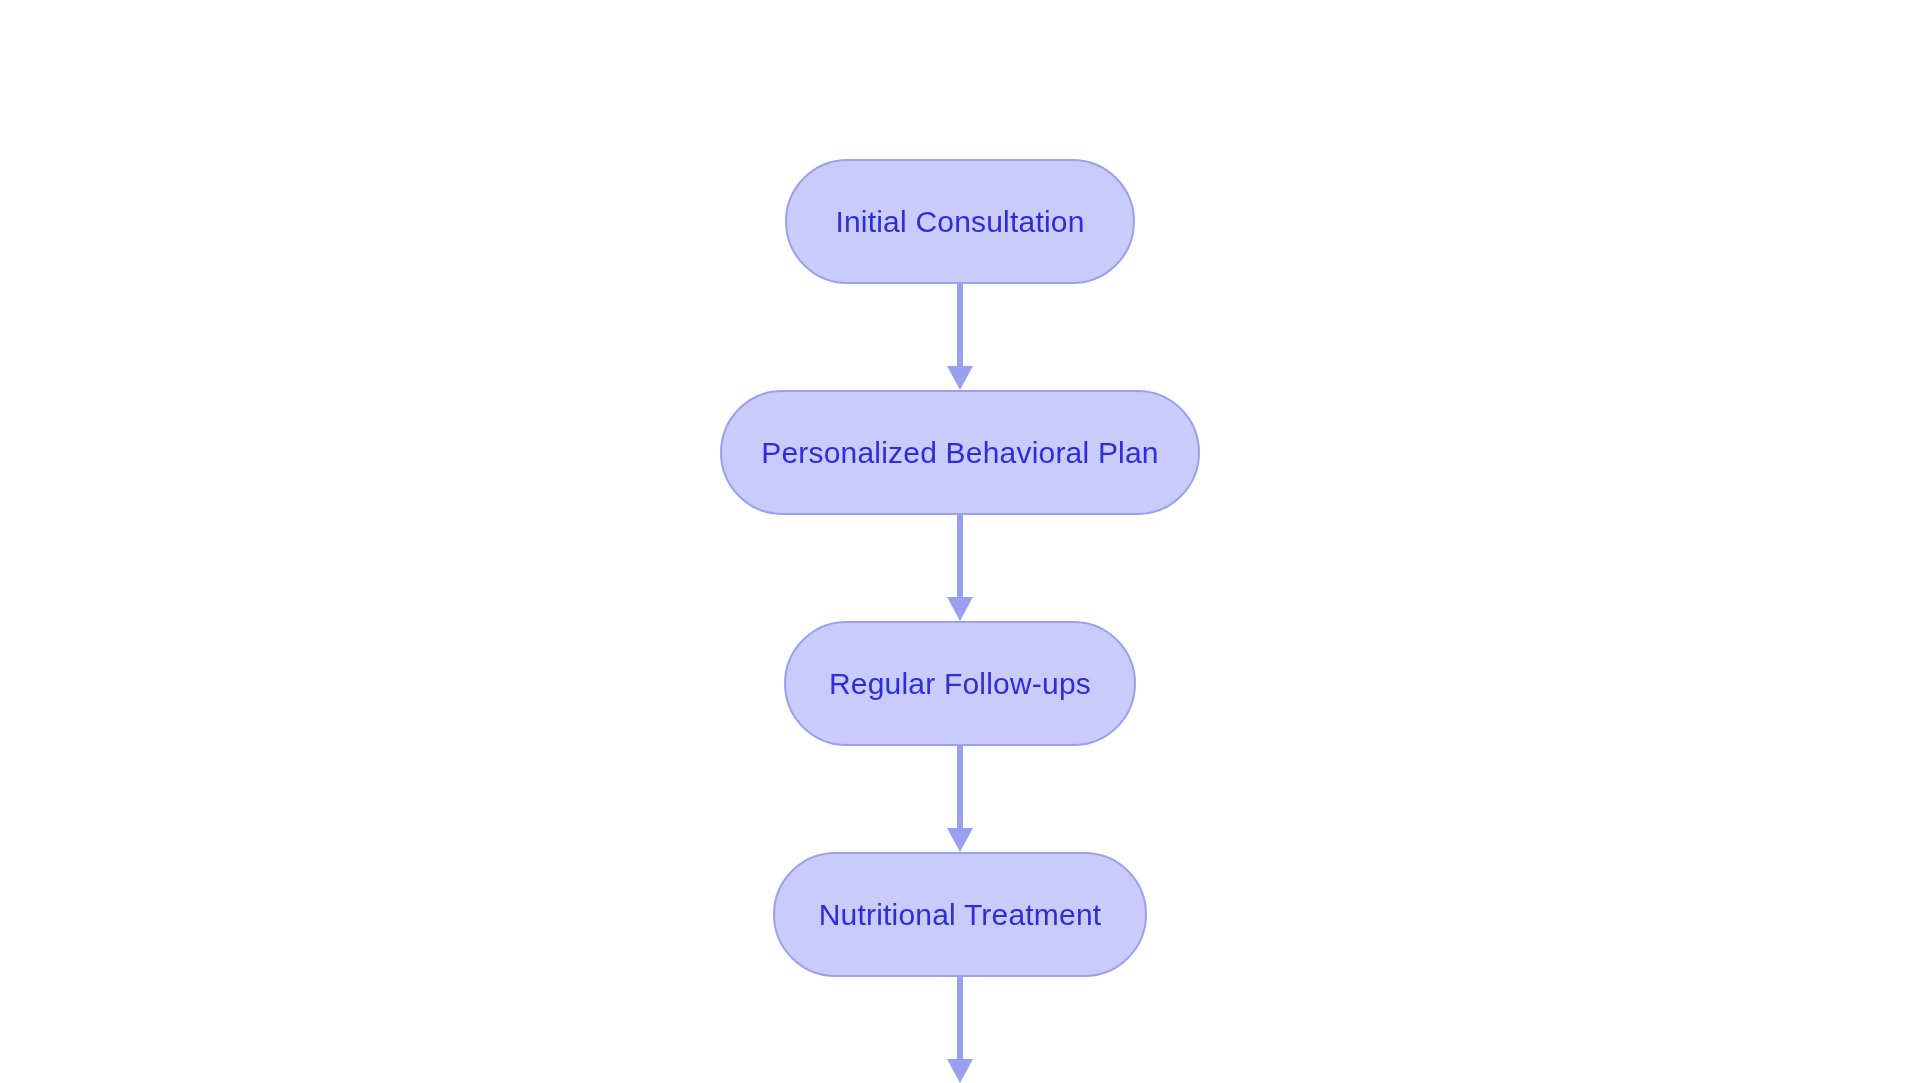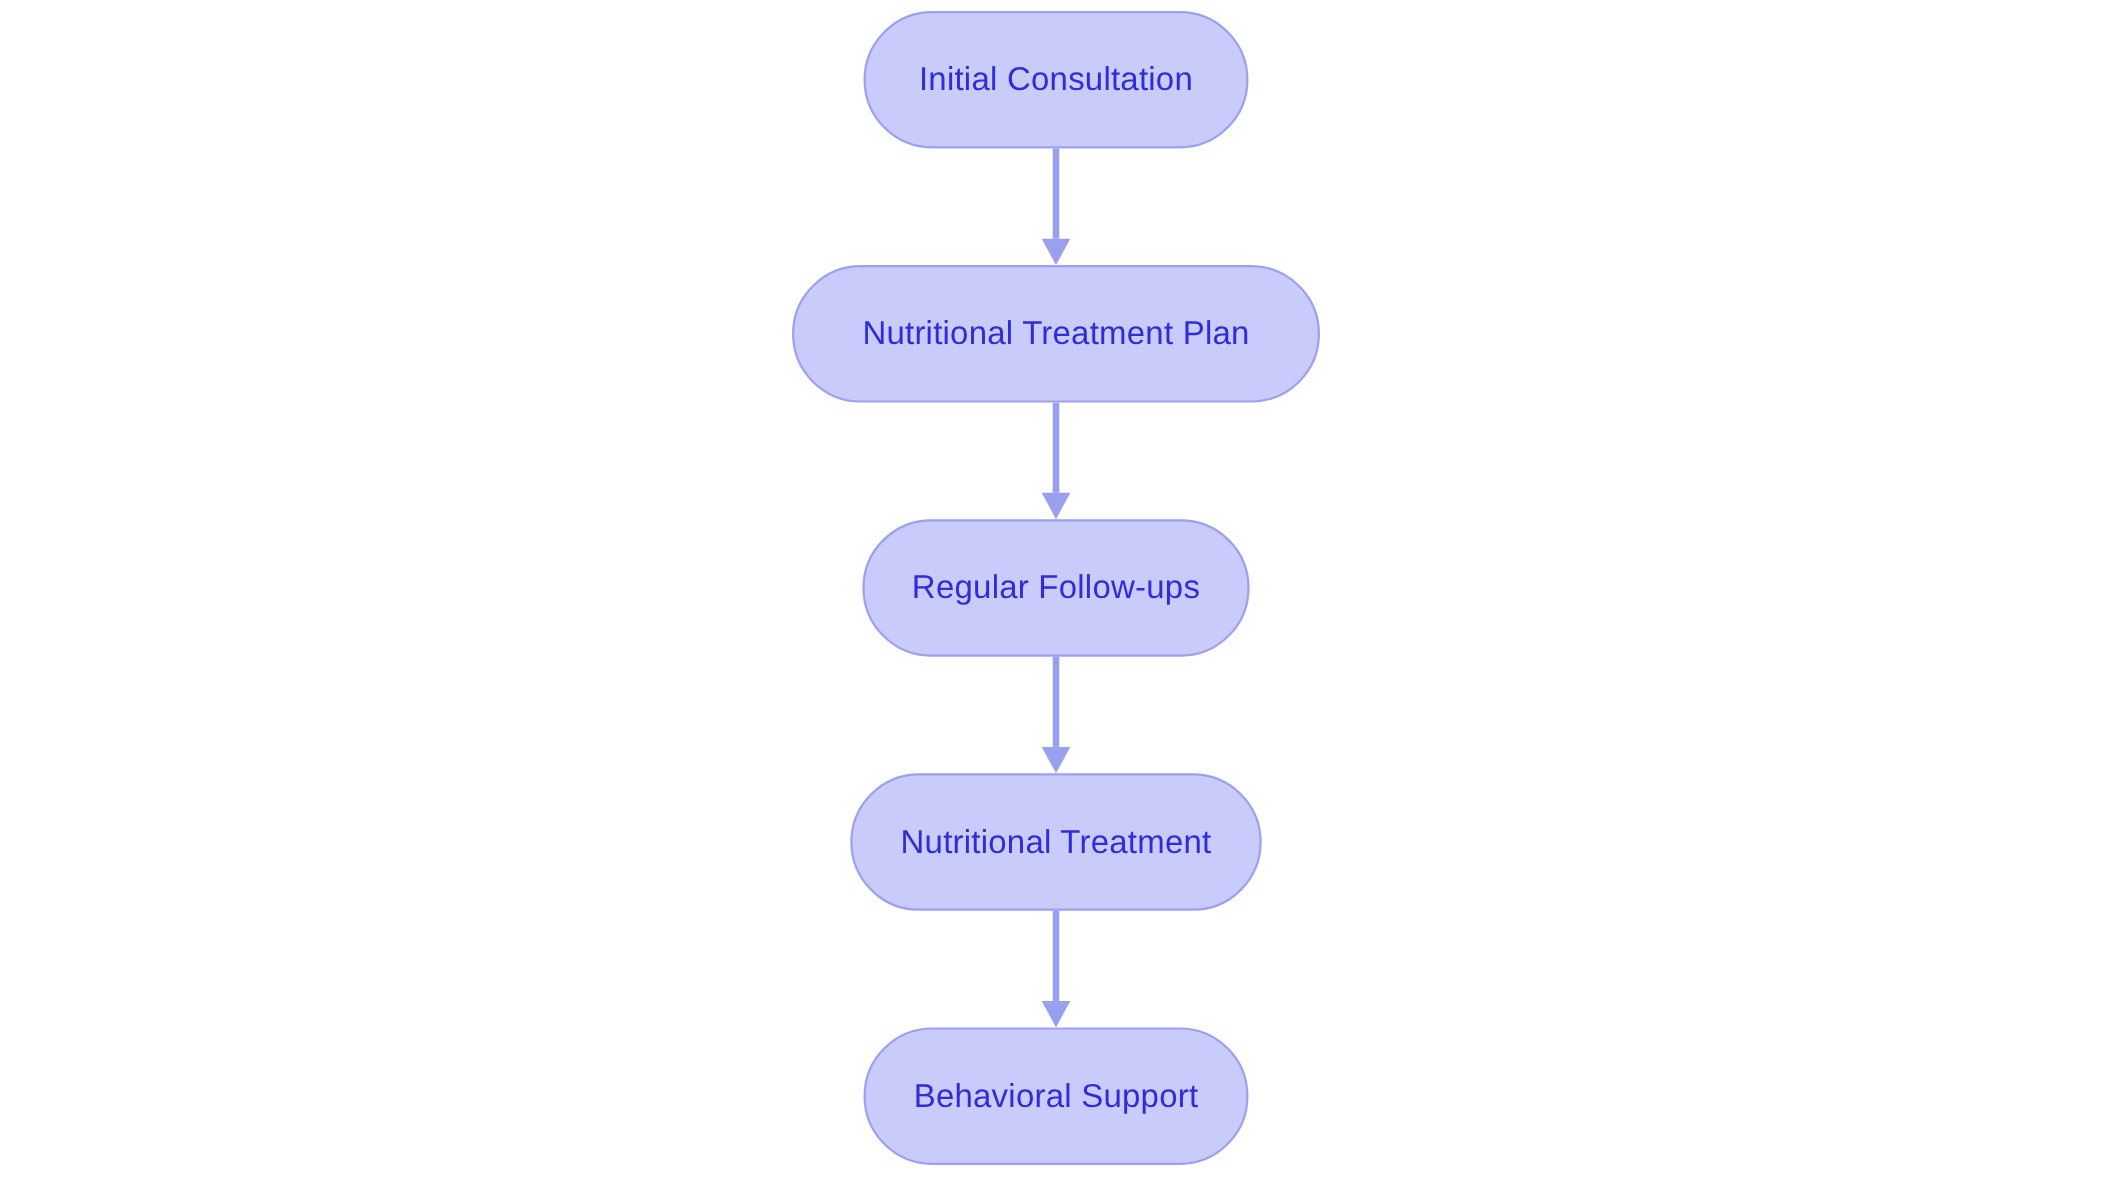--- a/index.html
+++ b/index.html
@@ -25,21 +25,21 @@
   
   .flow-stack {
     position: absolute;
     left: 0;
     top: 0;
     width: 1920px;
     height: 1083px;
     display: flex;
     flex-direction: column;
     align-items: center;
-    justify-content: flex-start;
+    justify-content: flex-end;
     padding-top: 10px;
     box-sizing: border-box;
   }
 
   
   .node {
     box-sizing: border-box;
     height: 125px;
     border-radius: 64px;
     background: #c9cbfa;
@@ -104,21 +104,21 @@
     <div class="node node-w-350">
       <span class="node-label">Initial Consultation</span>
     </div>
 
     <div class="connector">
       <div class="connector-line"></div>
       <div class="connector-head"></div>
     </div>
 
     <div class="node node-w-480">
-      <span class="node-label">Nutritional Treatment Plan</span>
+      <span class="node-label">Personalized Behavioral Plan</span>
     </div>
 
     <div class="connector">
       <div class="connector-line"></div>
       <div class="connector-head"></div>
     </div>
 
     <div class="node node-w-352">
       <span class="node-label">Regular Follow-ups</span>
     </div>
@@ -130,18 +130,15 @@
 
     <div class="node node-w-374">
       <span class="node-label">Nutritional Treatment</span>
     </div>
 
     <div class="connector">
       <div class="connector-line"></div>
       <div class="connector-head"></div>
     </div>
 
-    <div class="node node-w-350b">
-      <span class="node-label">Behavioral Support</span>
-    </div>
 
   </div>
 </div>
 
 </body></html>

